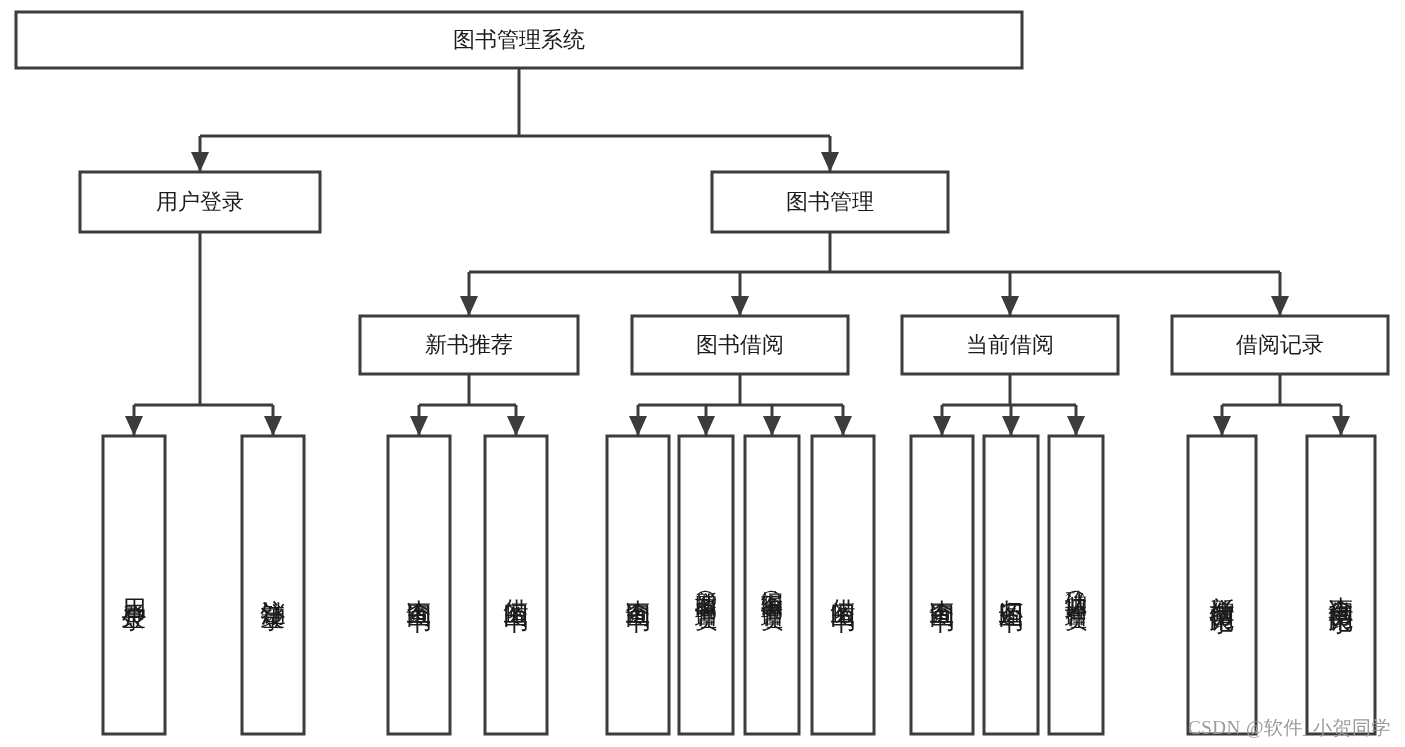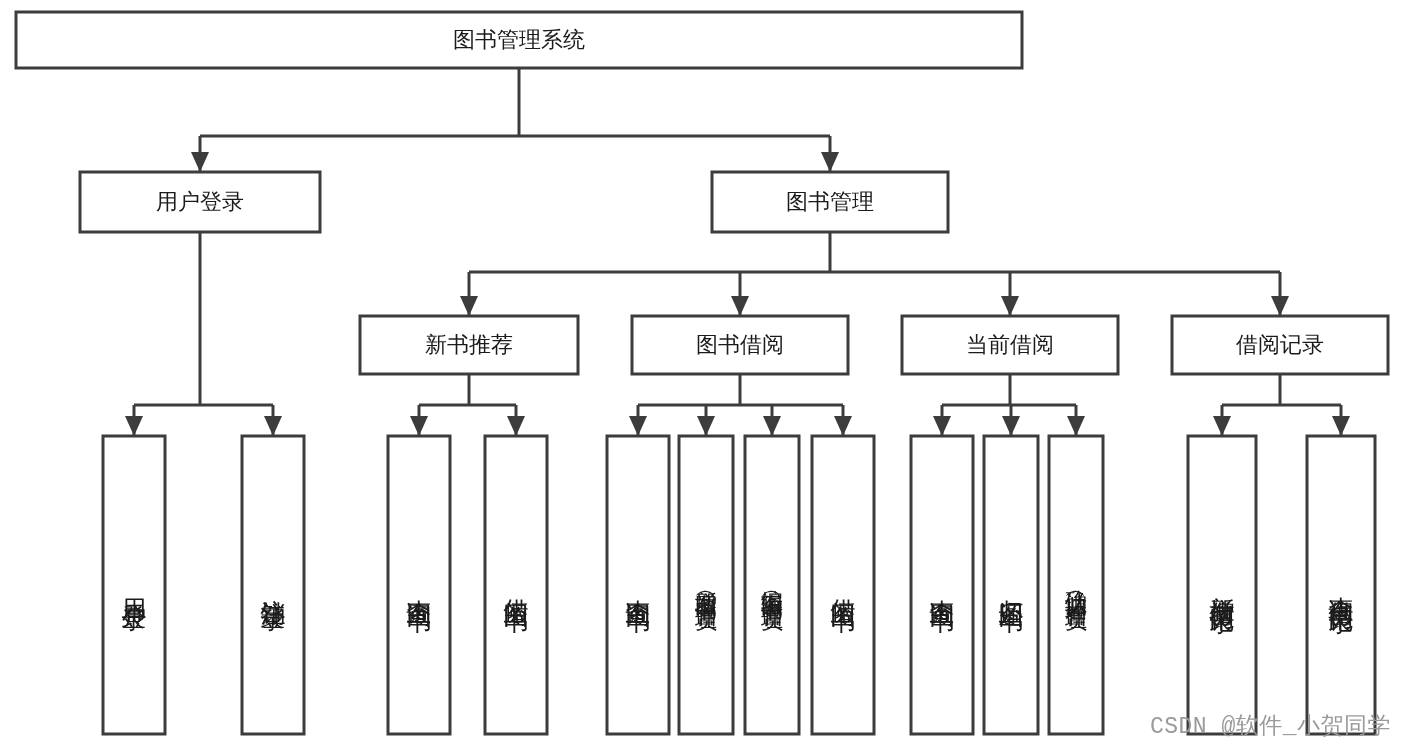--- a/index.html
+++ b/index.html
@@ -60,22 +60,22 @@
     position: absolute;
     display: flex;
     align-items: center;
     justify-content: center;
     pointer-events: none;
   }
   #watermark {
     position: absolute;
     right: 14px;
     bottom: 6px;
-    font-family: Liberation Mono, monospace;
-    font-size: 23px;
+    font-family: Liberation Serif, serif;
+    font-size: 19px;
     color: #9a9a9a;
     letter-spacing: 0.5px;
     white-space: nowrap;
   }
 </style>
 </head>
 <body>
 
 <div id="stage">
 

